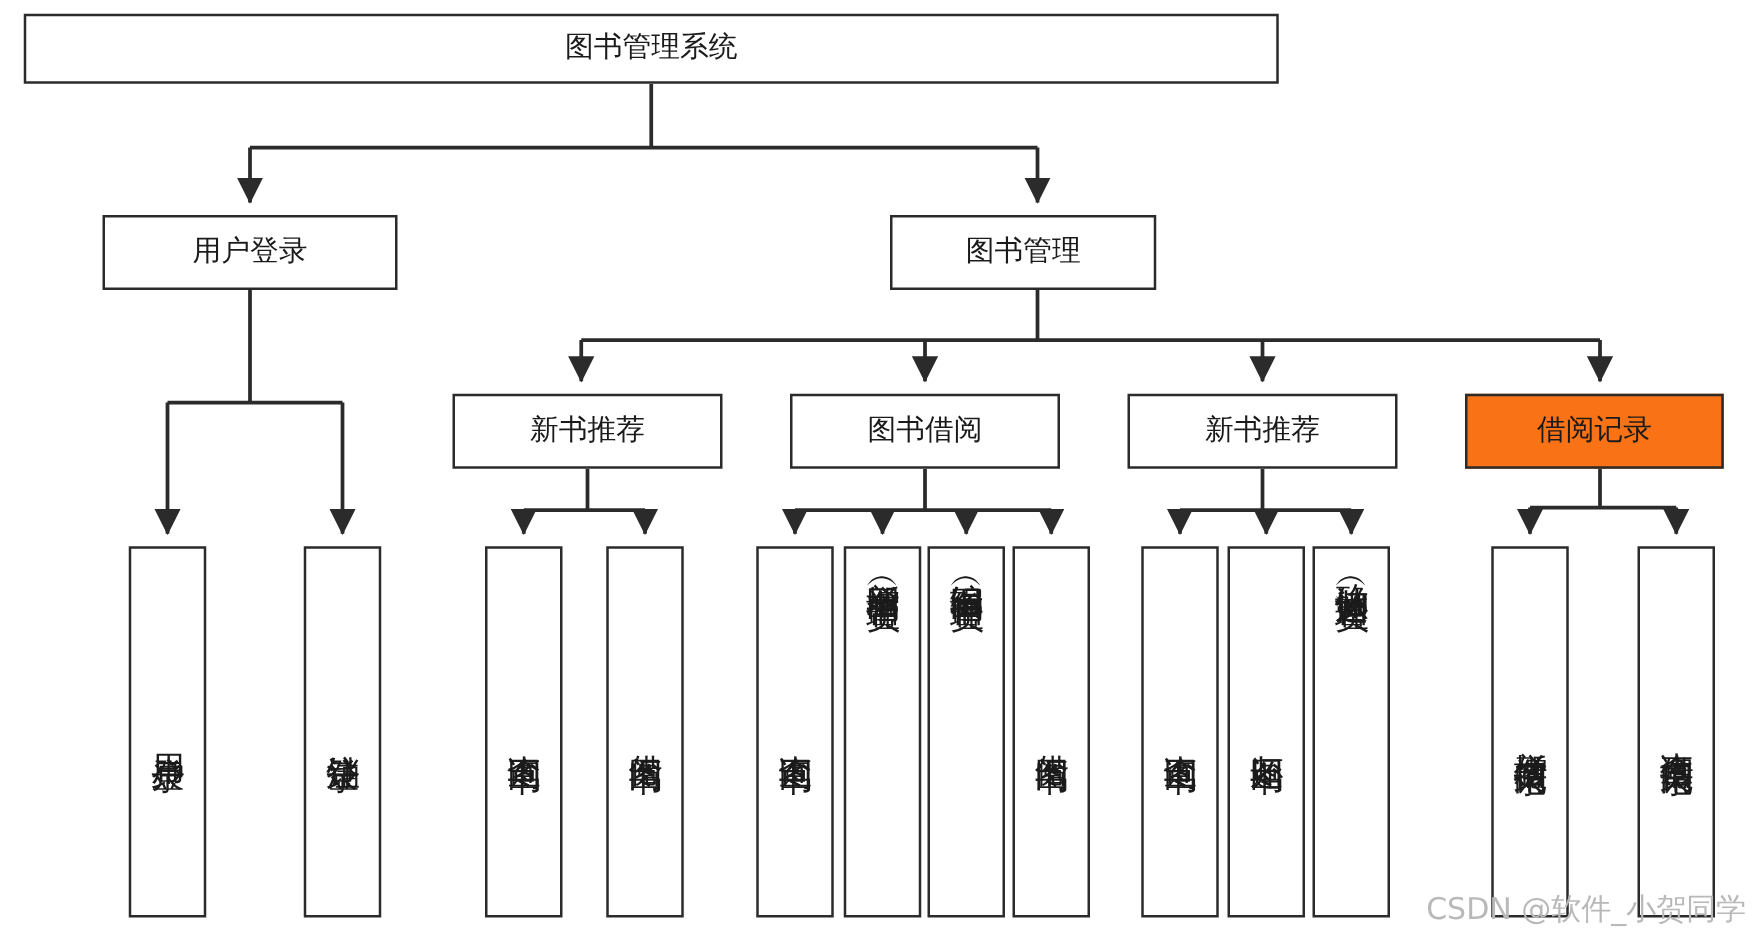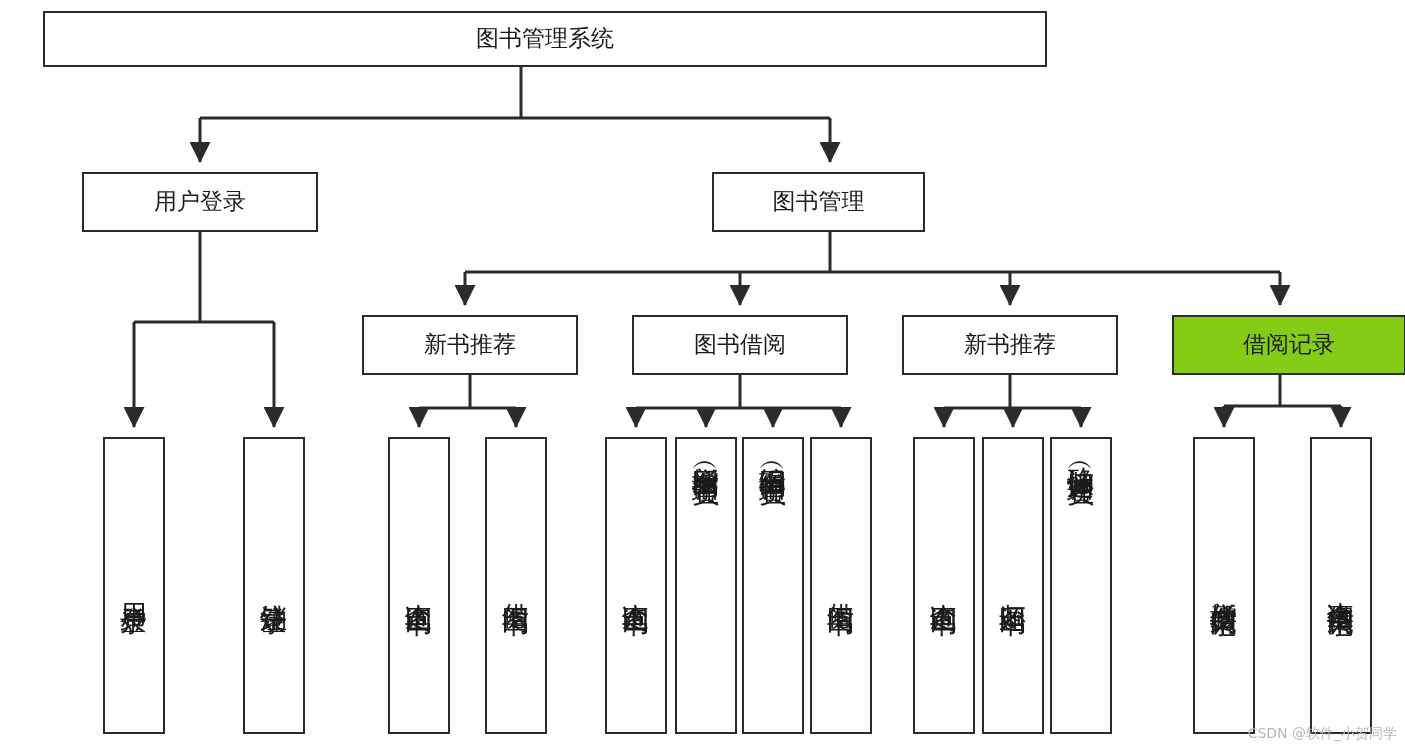--- a/index.html
+++ b/index.html
@@ -57,21 +57,21 @@
     line-height: 1.0;
   }
   .vert.centered {
     align-items: center;
     padding-top: 0;
   }
   #watermark {
     position: absolute;
     right: 8px;
     bottom: 4px;
-    font-size: 14px;
+    font-size: 24px;
     color: #b9b9b9;
     font-family: "DejaVu Sans", "Liberation Sans", sans-serif;
     white-space: nowrap;
     pointer-events: none;
   }
 </style>
 </head>
 <body>
 
 <div id="diagram-root">
@@ -119,41 +119,41 @@
       <path d="M 1013 408 L 1013 427" marker-end="url(#arrow)"></path>
       <path d="M 1081 408 L 1081 427" marker-end="url(#arrow)"></path>
 
       <path d="M 1280 375 L 1280 406"></path>
       <path d="M 1224 406 L 1341 406"></path>
       <path d="M 1224 406 L 1224 427" marker-end="url(#arrow)"></path>
       <path d="M 1341 406 L 1341 427" marker-end="url(#arrow)"></path>
     </g>
   </svg>
 
-  <div class="node-box horiz" style="left: 19px; top: 11px; width: 1004px; height: 56px; border-color: rgb(43, 43, 43); background: rgb(255, 255, 255); color: rgb(27, 27, 27); margin-left: 24px;">
+  <div class="node-box horiz" style="left: 19px; top: 11px; width: 1004px; height: 56px; border-color: rgb(43, 43, 43); background: rgb(255, 255, 255); color: rgb(27, 27, 27);">
     <span class="node-label">图书管理系统</span>
   </div>
 
   <div class="node-box horiz" style="left: 82px; top: 172px; width: 236px; height: 60px; border-color: rgb(43, 43, 43); background: rgb(255, 255, 255); color: rgb(27, 27, 27);">
     <span class="node-label">用户登录</span>
   </div>
   <div class="node-box horiz" style="left: 712px; top: 172px; width: 213px; height: 60px; border-color: rgb(43, 43, 43); background: rgb(255, 255, 255); color: rgb(27, 27, 27);">
     <span class="node-label">图书管理</span>
   </div>
 
   <div class="node-box horiz" style="left: 632px; top: 315px; width: 216px; height: 60px; border-color: rgb(43, 43, 43); background: rgb(255, 255, 255); color: rgb(27, 27, 27);">
     <span class="node-label">图书借阅</span>
   </div>
   <div class="node-box horiz" style="left: 362px; top: 315px; width: 216px; height: 60px; border-color: rgb(43, 43, 43); background: rgb(255, 255, 255); color: rgb(27, 27, 27);">
     <span class="node-label">新书推荐</span>
   </div>
   <div class="node-box horiz" style="left: 902px; top: 315px; width: 216px; height: 60px; border-color: rgb(43, 43, 43); background: rgb(255, 255, 255); color: rgb(27, 27, 27);">
     <span class="node-label">新书推荐</span>
   </div>
-  <div class="node-box horiz" style="left: 1172px; top: 315px; width: 234px; height: 60px; border-color: rgb(43, 43, 43); background: #84cc16; color: rgb(27, 27, 27);">
+  <div class="node-box horiz" style="left: 1172px; top: 315px; width: 207px; height: 60px; border-color: rgb(43, 43, 43); background: #f97316; color: rgb(27, 27, 27);">
     <span class="node-label">借阅记录</span>
   </div>
 
   <div class="node-box vert centered" style="left: 103px; top: 437px; width: 62px; height: 297px; border-color: rgb(43, 43, 43); background: rgb(255, 255, 255); color: rgb(27, 27, 27);">
     <span class="node-label">用户登录</span>
   </div>
   <div class="node-box vert centered" style="left: 243px; top: 437px; width: 62px; height: 297px; border-color: rgb(43, 43, 43); background: rgb(255, 255, 255); color: rgb(27, 27, 27);">
     <span class="node-label">注销登录</span>
   </div>
   <div class="node-box vert centered" style="left: 388px; top: 437px; width: 62px; height: 297px; border-color: rgb(43, 43, 43); background: rgb(255, 255, 255); color: rgb(27, 27, 27);">

